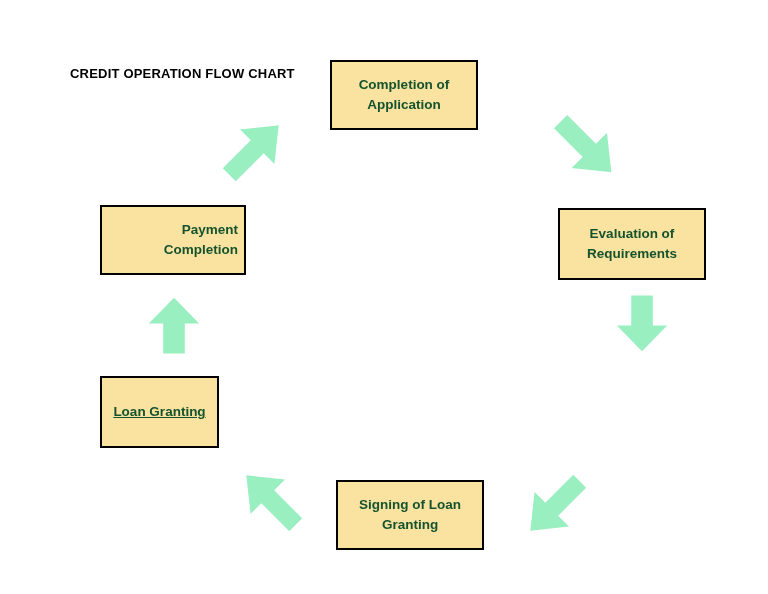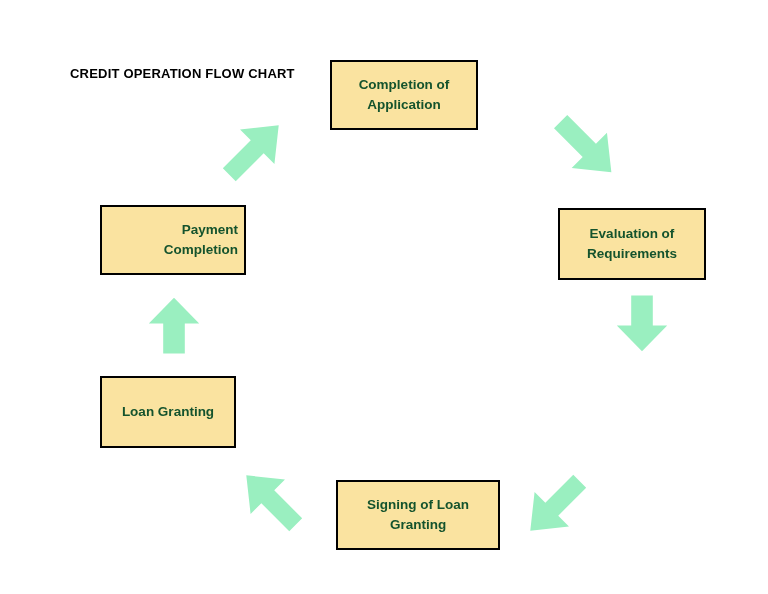--- a/index.html
+++ b/index.html
@@ -67,28 +67,28 @@
   </div>
 
   <div class="node" style="left:558px; top:196px; width:148px; height:72px;margin-top:12px;">
     <span class="node-text">
       <span>Evaluation of</span><br>
       <span>Requirements</span>
     </span>
   </div>
 
 
-  <div class="node" style="left:336px; top:480px; width:164px; height:70px;">
+  <div class="node" style="left:336px; top:480px; width:148px; height:70px;">
     <span class="node-text">
       <span>Signing of Loan</span><br>
       <span>Granting</span>
     </span>
   </div>
 
-  <div class="node" style="left:100px; top:376px; width:136px; height:72px;">
+  <div class="node" style="left:100px; top:376px; width:119px; height:72px;text-decoration:underline;">
     <span class="node-text">
       <span>Loan Granting</span>
     </span>
   </div>
 
   <div class="node" style="left:100px; top:205px; width:146px; height:70px;text-align:right;">
     <span class="node-text">
       <span>Payment</span><br>
       <span>Completion</span>
     </span>

